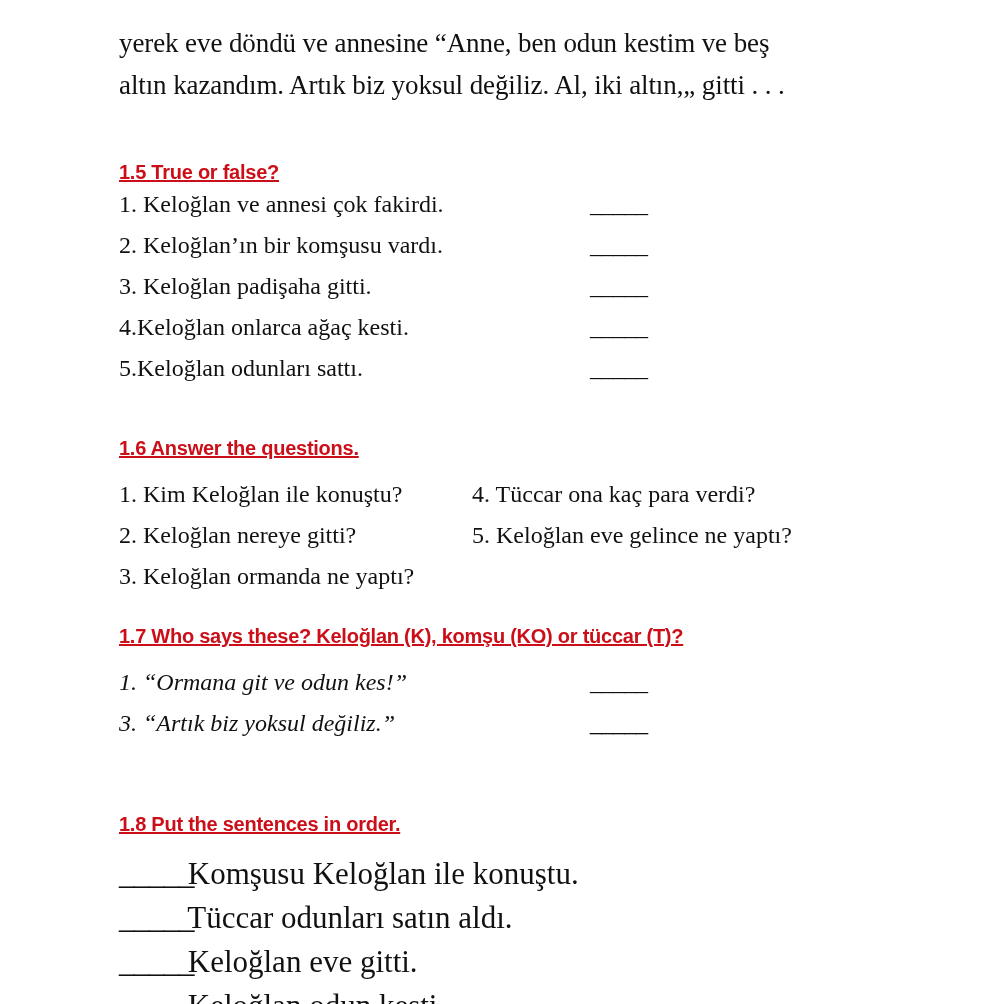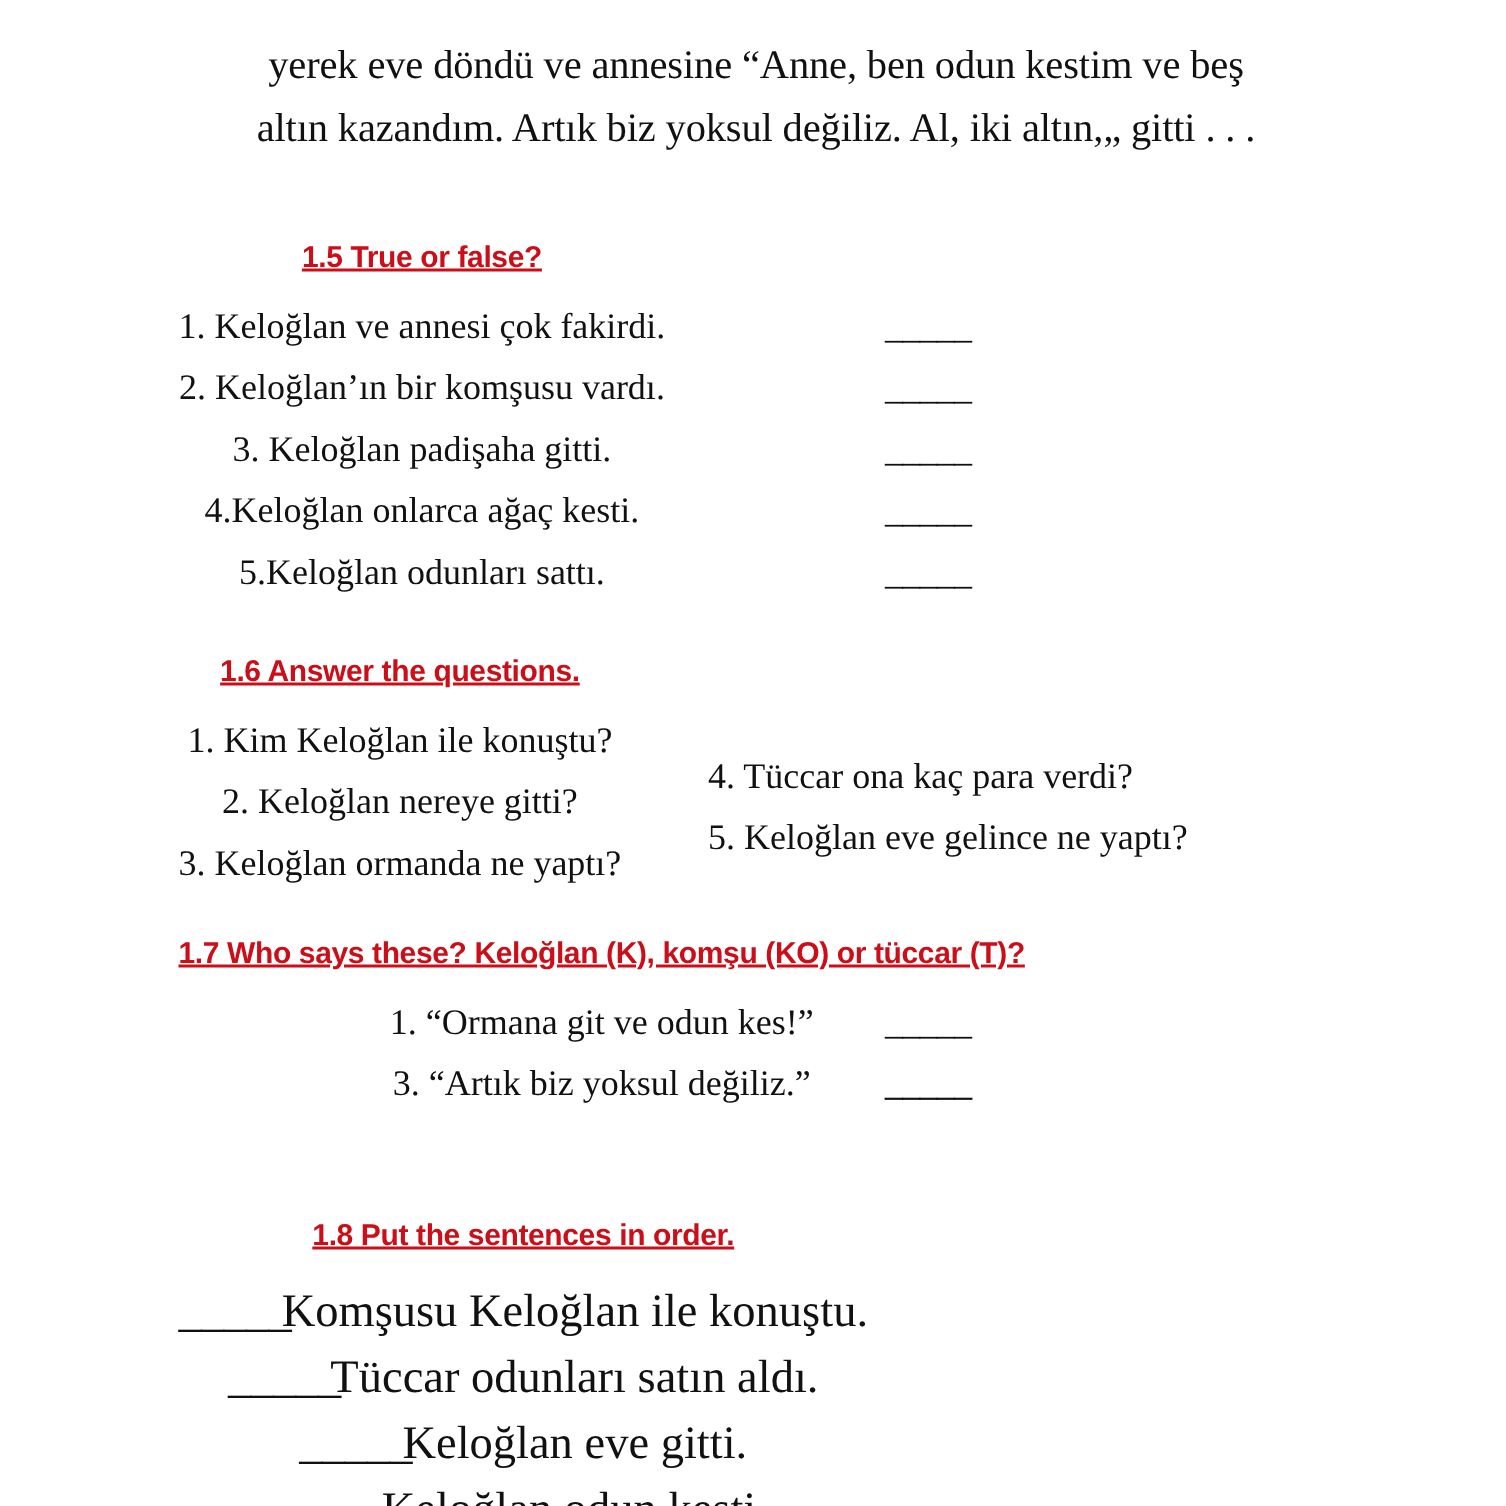--- a/index.html
+++ b/index.html
@@ -14,21 +14,20 @@
     font-family: "Liberation Serif", "DejaVu Serif", serif;
     color: #111111;
     -webkit-font-smoothing: antialiased;
   }
   .page {
     position: relative;
     width: 1004px;
     height: 788px;
     padding: 0;
     box-sizing: border-box;
-    text-align: center;
   }
 
   
   .intro {
     position: absolute;
     left: 119px;
     top: 22px;
     width: 770px;
     font-size: 27px;
     line-height: 42px;
@@ -65,36 +64,35 @@
     position: absolute;
     font-size: 24px;
     line-height: 41px;
     letter-spacing: -0.5px;
     color: #111111;
   }
   .blank-right { left: 471px; }
 
   
   #sec-15 { top: 161px; }
-  #sec-15 .rows { margin-top: 14px; }
+  #sec-15 .rows { }
 
   
   #sec-16 { top: 437px; }
   #sec-16 .rows { margin-top: 14px; }
   #sec-16 .item-row { white-space: nowrap; }
   #sec-16 .col2 {
     position: absolute;
     left: 353px;
     top: 0;
-    margin-top: 24px;
   }
 
   
   #sec-17 { top: 625px; }
-  #sec-17 .rows { margin-top: 14px; }
+  #sec-17 .rows { margin-top: 14px; font-style: italic; }
 
   
   #sec-18 { top: 813px; }
   #sec-18 .rows { margin-top: 16px; }
   #sec-18 .item-row {
     font-size: 31px;
     line-height: 44px;
   }
   #sec-18 .blank-left {
     display: inline-block;

